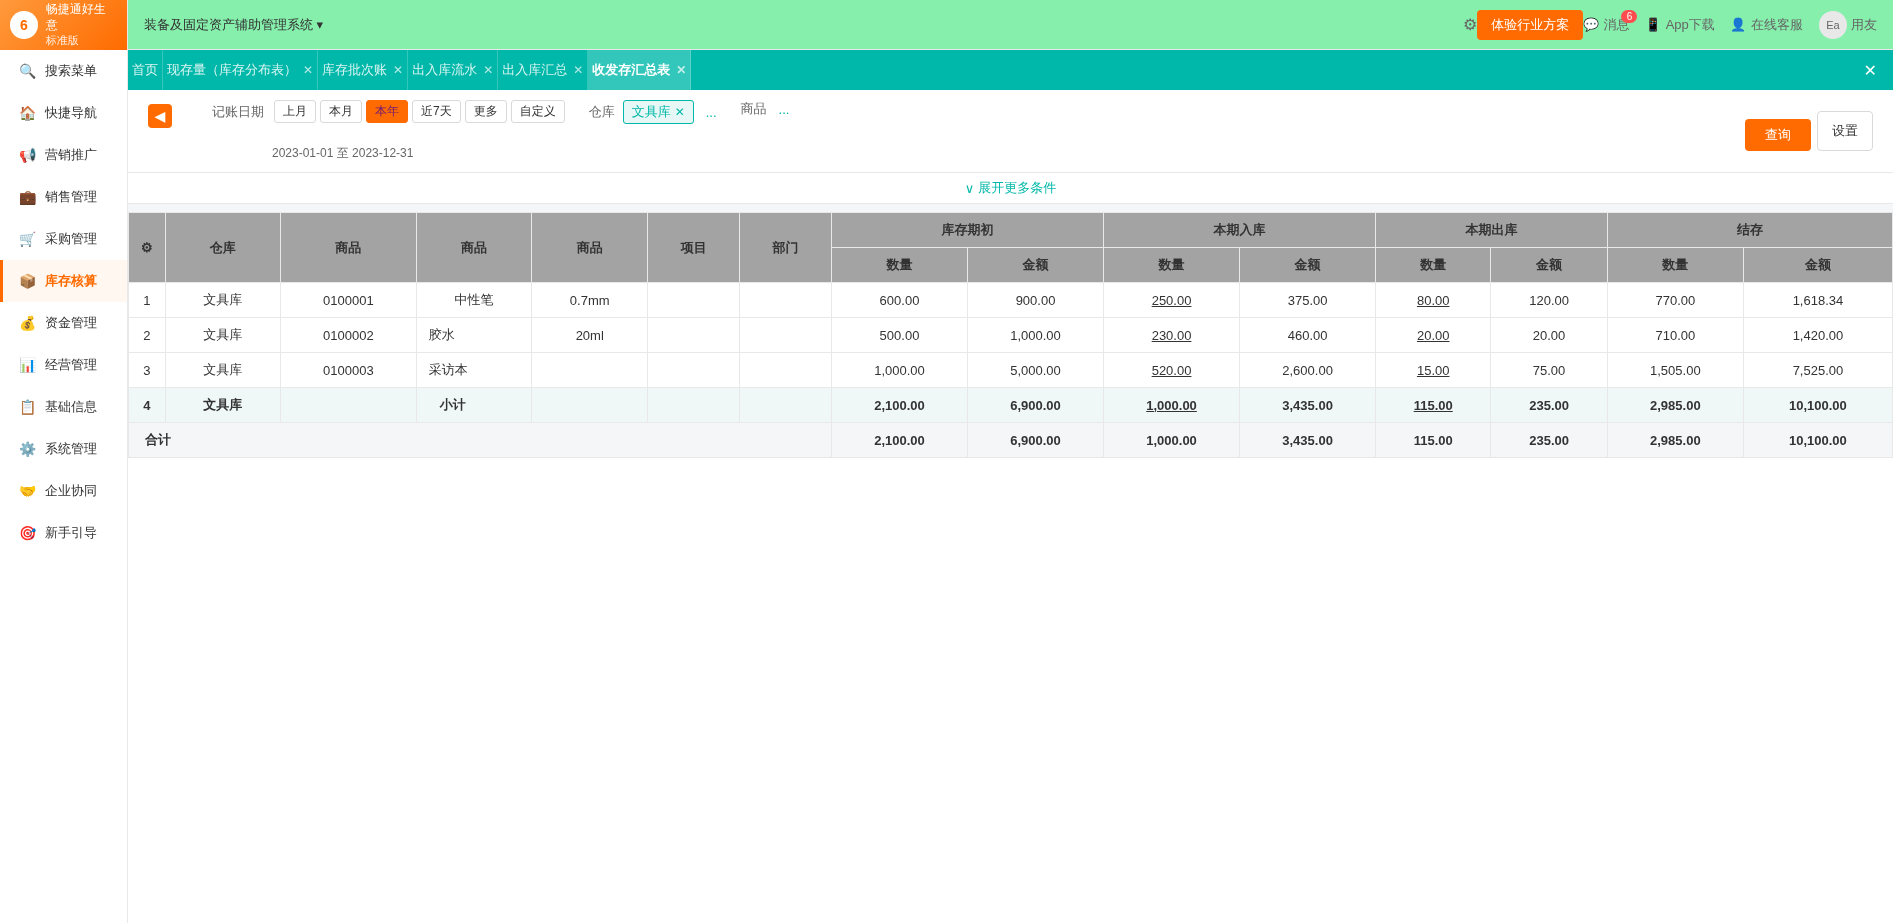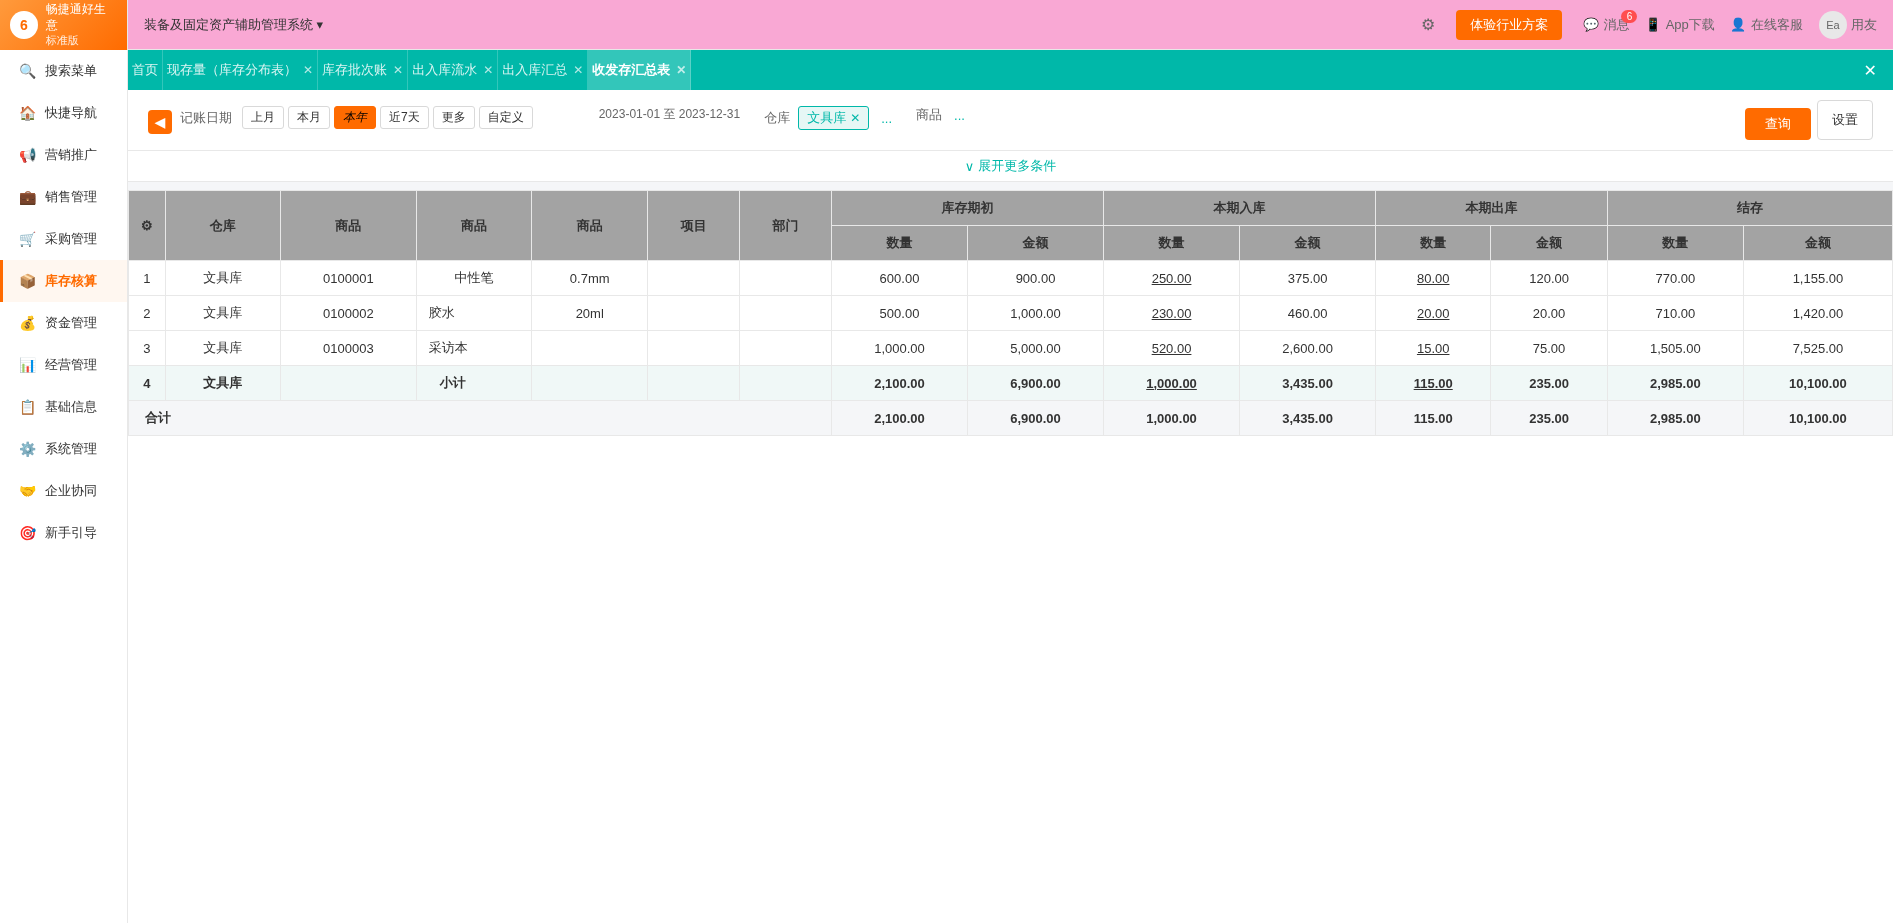--- a/index.html
+++ b/index.html
@@ -39,26 +39,26 @@
     }
     .sidebar-item.active { background: #fff7f0; color: #ff6b00; border-left-color: #ff6b00; font-weight: bold; }
     .sidebar-item .icon { font-size: 14px; width: 18px; text-align: center; }
 
     
     .main { flex: 1; display: flex; flex-direction: column; overflow: hidden; }
 
     
     .topbar {
       height: 50px;
-      background: #f9a8d4;
+      background: #86efac;
       display: flex;
       align-items: center;
       padding: 0 16px;
       border-bottom: 1px solid #e8e8e8;
-      gap: 21px;
+      gap: 0;
     }
     .topbar-system { color: #333; font-size: 13px; flex: 1; }
     .topbar-try-btn {
       background: #ff6b00; color: #fff; border: none;
       padding: 6px 14px; border-radius: 4px; cursor: pointer; font-size: 13px;
     }
     .topbar-actions { display: flex; align-items: center; gap: 16px; color: #666; font-size: 13px; }
     .topbar-action { display: flex; align-items: center; gap: 4px; cursor: pointer; position: relative; }
     .badge-red {
       position: absolute; top: -6px; right: -8px;
@@ -94,21 +94,21 @@
     .action-btn.green { color: #00b8a9; }
     .filter-expand-btn {
       width: 24px; height: 24px;
       background: #ff6b00; color: #fff;
       border: none; border-radius: 4px;
       cursor: pointer; font-size: 14px;
       display: flex; align-items: center; justify-content: center;
       flex-shrink: 0; margin-top: 4px;
     }
     .date-btn { padding: 2px 8px; border: 1px solid #d9d9d9; border-radius: 3px; cursor: pointer; color: #333; font-size: 12px; background: #fff; }
-    .date-btn.active { background: #ff6b00; color: #000000; border-color: #ff6b00; font-style: italic; }
+    .date-btn.active { background: #ff6b00; color: #701a75; border-color: #ff6b00; }
     .warehouse-tag {
       display: flex; align-items: center; gap: 4px;
       background: #e6f7f5; border: 1px solid #00b8a9;
       border-radius: 3px; padding: 2px 8px; color: #00b8a9; font-size: 13px;
     }
     .warehouse-tag .remove { cursor: pointer; font-size: 12px; }
     .filter-more { color: #00b8a9; cursor: pointer; font-size: 13px; margin-left: 4px; }
     .filter-product-label { color: #666; font-size: 13px; white-space: nowrap; }
     .filter-product-more { color: #00b8a9; cursor: pointer; font-size: 13px; margin-left: 4px; }
     .expand-more-row { display: flex; justify-content: center; padding: 6px 0; background: #fff; border-bottom: 1px solid #e8e8e8; }
@@ -252,21 +252,21 @@
       </div>
       <div class="tabbar-close">✕</div>
   </div>
 
   <div class="content">
 
 
     <div class="header-filter">
       <div class="header-filter-left">
         <button class="filter-expand-btn">◀</button>
-        <div style="display:flex; flex-direction:row; gap:6px;">
+        <div style="display:flex; flex-direction:column; gap:22px;margin-left:32px;">
           <div style="display:flex; align-items:center; gap:10px;">
             <span style="color:#666;font-size:13px;">记账日期</span>
             <div style="display:flex; gap:4px;">
 
             <button class="date-btn">上月</button>
                 <button class="date-btn">本月</button>
                 <button class="date-btn active">本年</button>
                 <button class="date-btn">近7天</button>
                 <button class="date-btn">更多</button>
                 <button class="date-btn">自定义</button>
@@ -336,21 +336,21 @@
               <td>0.7mm</td>
               <td></td>
               <td></td>
               <td>600.00</td>
               <td>900.00</td>
               <td style="text-decoration: underline;">250.00</td>
               <td>375.00</td>
               <td style="text-decoration: underline;">80.00</td>
               <td>120.00</td>
               <td>770.00</td>
-              <td>1,155.00</td>
+              <td>1,618.34</td>
             </tr>
             <tr>
               <td>2</td>
               <td>文具库</td>
               <td>0100002</td>
               <td style="text-align: left;">胶水</td>
               <td>20ml</td>
               <td></td>
               <td></td>
               <td>500.00</td>

